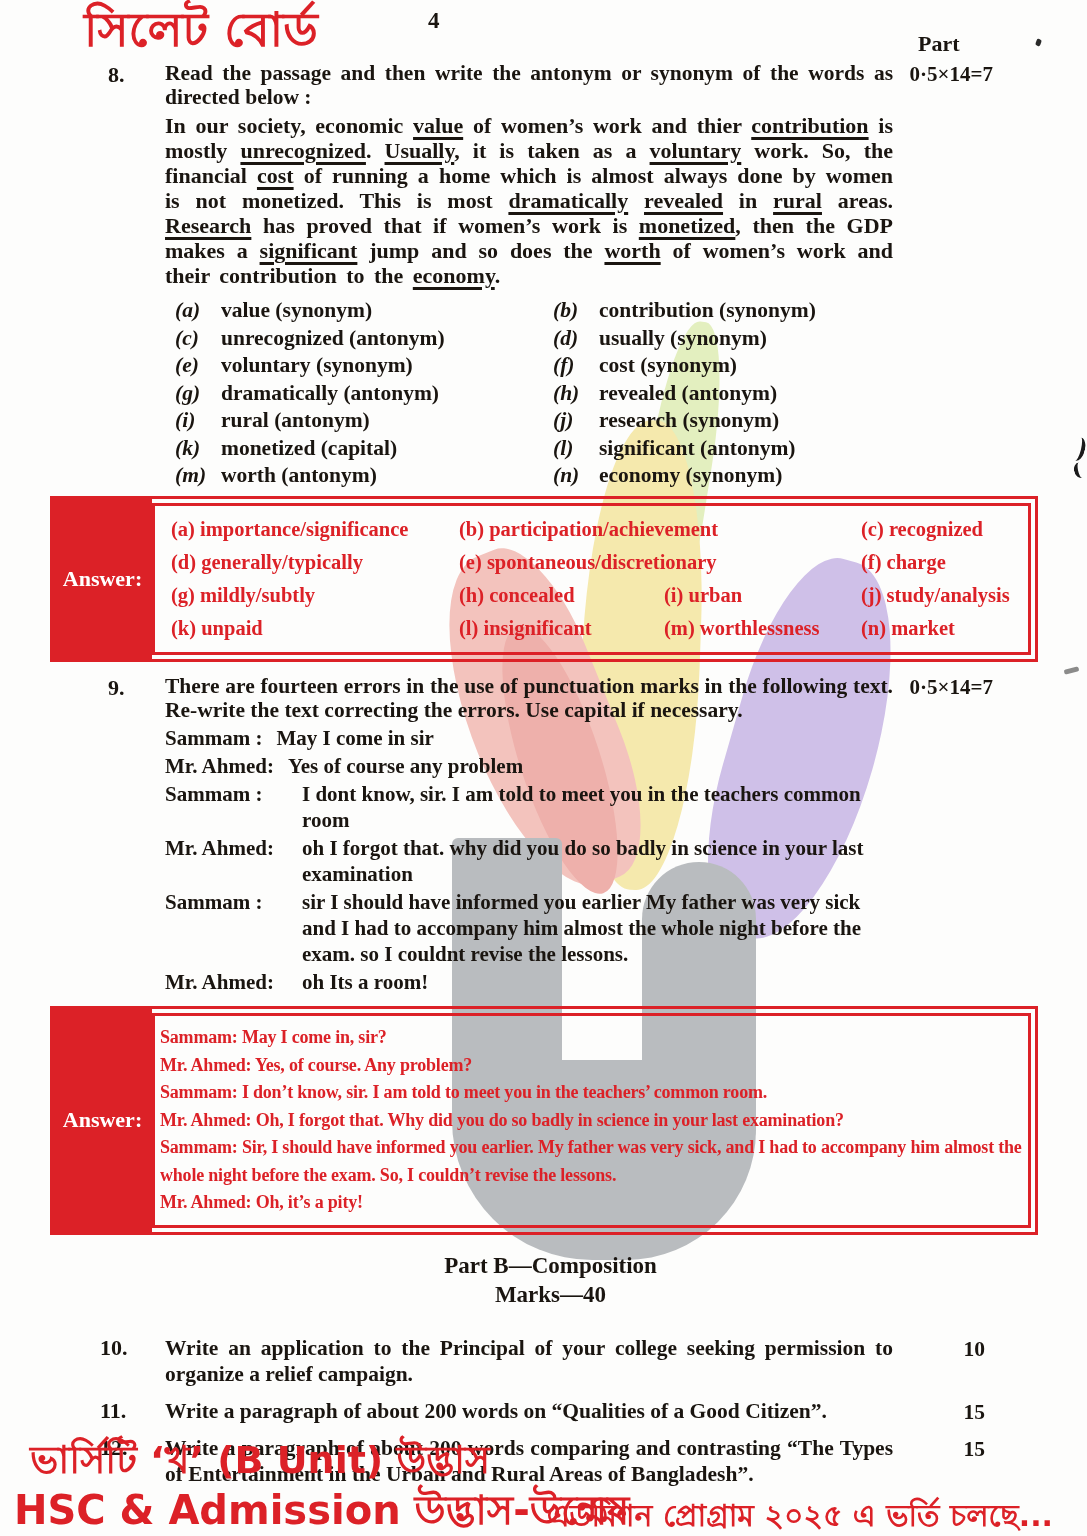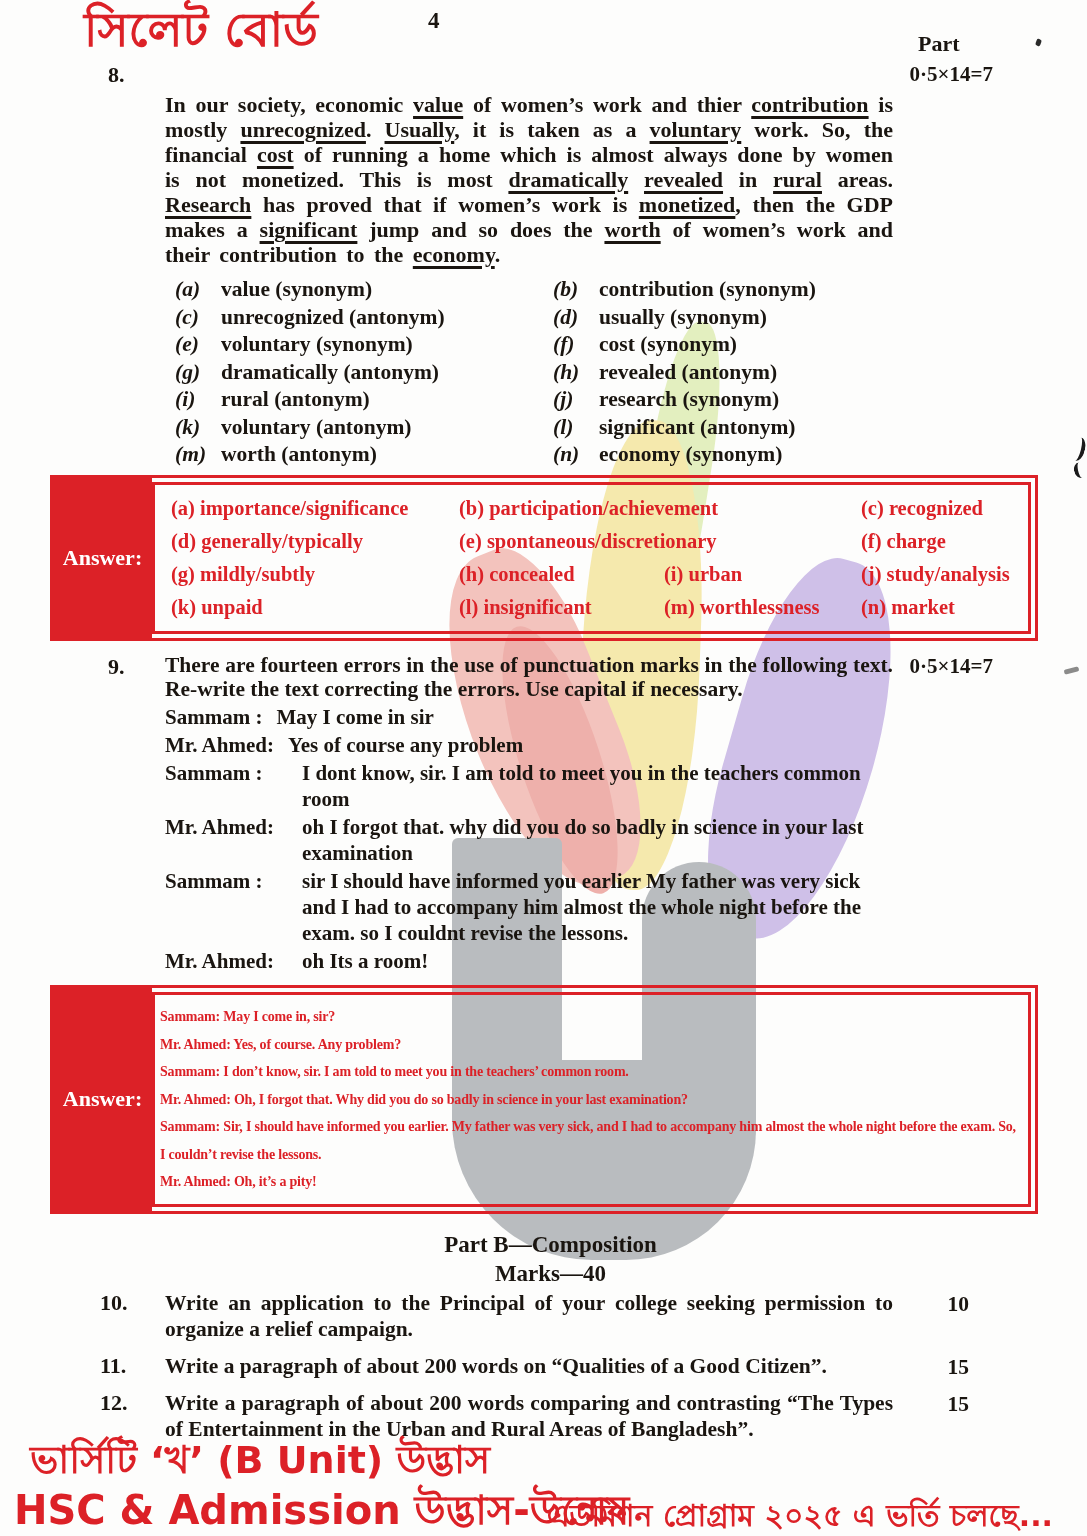--- a/index.html
+++ b/index.html
@@ -35,35 +35,35 @@
   .board-title{left:84px;top:2px;font-size:47px;font-weight:bold;color:var(--red);font-family:"DejaVu Sans", sans-serif;line-height:1.2;}
   .page-num{left:428px;top:8px;font-size:23px;font-weight:bold;}
   .marks-label{left:918px;top:31px;font-size:22px;font-weight:bold;}
   
   .content{position:absolute;z-index:2;left:108px;top:62px;width:885px;}
   .qrow{position:relative;display:flex;align-items:flex-start;}
   .qnum{width:57px;font-size:22px;font-weight:bold;flex:none;}
   .qbody{width:728px;flex:none;}
   .qprompt{font-size:21.5px;font-weight:bold;line-height:23.5px;text-align:justify;}
   .qmarks{position:absolute;right:0;top:0;font-size:21px;font-weight:bold;}
-  .qmarks-plain{position:absolute;right:24px;top:2px;font-size:21.5px;font-weight:bold;}
+  .qmarks-plain{position:absolute;right:8px;top:2px;font-size:21.5px;font-weight:bold;}
   
   .passage{margin:4px 0 0 57px;width:728px;font-size:22px;font-weight:bold;line-height:25px;text-align:justify;word-spacing:4px;}
   .passage .u{text-decoration:underline;text-decoration-thickness:2.5px;text-underline-offset:4px;}
   
   .word-list{margin:10px 0 0 67px;display:grid;grid-template-columns:378px auto;row-gap:3.5px;font-size:21.5px;font-weight:bold;line-height:24px;}
   .witem{display:flex;}
   .wlabel{width:46px;flex:none;font-style:italic;}
   
   .answer-box{position:relative;margin-left:-58px;width:988px;border:3px solid var(--red);box-sizing:border-box;}
   .abox-label{position:absolute;left:0;top:0;bottom:0;width:99px;background:var(--red);color:#ffffff;font-weight:bold;font-size:22px;display:flex;align-items:center;justify-content:center;}
   .abox-inner{margin:4px 4px 4px 99px;border:3px solid var(--red);color:var(--red);font-weight:bold;}
   .answer8-grid{display:grid;grid-template-columns:288px 205px 197px auto;padding:7px 6px 7px 16px;font-size:20.5px;line-height:33px;}
   .acell{white-space:nowrap;}
-  .answer9-lines{padding:8px 6px 8px 5px;font-size:14px;line-height:27.5px;letter-spacing:-0.2px;}
+  .answer9-lines{padding:8px 6px 8px 5px;font-size:18px;line-height:27.5px;letter-spacing:-0.2px;}
   
   .dialogue{margin:3px 0 0 0;font-size:21px;font-weight:bold;line-height:26px;}
   .dlg-row{margin-bottom:2px;}
   .dlg-row.hang{display:grid;grid-template-columns:137px 1fr;}
   .dlg-row.flow .dlg-speaker{margin-right:14px;}
   .dlg-speaker{font-weight:bold;}
   
   .partb{margin-top:16px;text-align:center;font-size:23px;font-weight:bold;line-height:29px;}
   
   .crow{position:relative;display:flex;margin-top:11px;margin-left:-8px;}
@@ -93,20 +93,23 @@
 <div class="art art-dash"></div>
 
 <div class="hdr board-title">সিলেট বোর্ড</div>
 <div class="hdr page-num">4</div>
 <div class="hdr marks-label">Part</div>
 
 <div class="content">
 
   <div class="qrow">
     <div class="qnum">8.</div>
+    <div class="qbody">
+      <div class="qprompt">Read the passage and then write the antonym or synonym of the words as directed below :</div>
+    </div>
     <div class="qmarks">0·5×14=7</div>
   </div>
 
   <div class="passage"><span>In our society, economic </span><span class="u">value</span><span> of women’s work and thier </span><span class="u">contribution</span><span> is mostly </span><span class="u">unrecognized</span><span>. </span><span class="u">Usually</span><span>, it is taken as a </span><span class="u">voluntary</span><span> work. So, the financial </span><span class="u">cost</span><span> of running a home which is almost always done by women is not monetized. This is most </span><span class="u">dramatically</span><span> </span><span class="u">revealed</span><span> in </span><span class="u">rural</span><span> areas. </span><span class="u">Research</span><span> has proved that if women’s work is </span><span class="u">monetized</span><span>, then the GDP makes a </span><span class="u">significant</span><span> jump and so does the </span><span class="u">worth</span><span> of women’s work and their contribution to the </span><span class="u">economy</span><span>.</span></div>
 
   <div class="word-list">
       <div class="witem">
         <span class="wlabel">(a)</span>
         <span class="wtext">value (synonym)</span>
       </div>
@@ -141,21 +144,21 @@
       <div class="witem">
         <span class="wlabel">(i)</span>
         <span class="wtext">rural (antonym)</span>
       </div>
       <div class="witem">
         <span class="wlabel">(j)</span>
         <span class="wtext">research (synonym)</span>
       </div>
       <div class="witem">
         <span class="wlabel">(k)</span>
-        <span class="wtext">voluntary (antonym)</span>
+        <span class="wtext">monetized (capital)</span>
       </div>
       <div class="witem">
         <span class="wlabel">(l)</span>
         <span class="wtext">significant (antonym)</span>
       </div>
       <div class="witem">
         <span class="wlabel">(m)</span>
         <span class="wtext">worth (antonym)</span>
       </div>
       <div class="witem">
@@ -222,21 +225,21 @@
         <div class="aline">Sammam: Sir, I should have informed you earlier. My father was very sick, and I had to accompany him almost the whole night before the exam. So, I couldn’t revise the lessons.</div>
         <div class="aline">Mr. Ahmed: Oh, it’s a pity!</div>
       </div>
   </div>
 
   <div class="partb">
     <div>Part B—Composition</div>
     <div>Marks—40</div>
   </div>
 
-  <div class="crow" style="margin-top:2px;">
+  <div class="crow" style="margin-top:26px;">
     <div class="qnum">10.</div>
     <div class="qbody">Write an application to the Principal of your college seeking permission to organize a relief campaign.</div>
     <div class="qmarks-plain">10</div>
   </div>
 
   <div class="crow">
     <div class="qnum">11.</div>
     <div class="qbody">Write a paragraph of about 200 words on “Qualities of a Good Citizen”.</div>
     <div class="qmarks-plain">15</div>
   </div>

